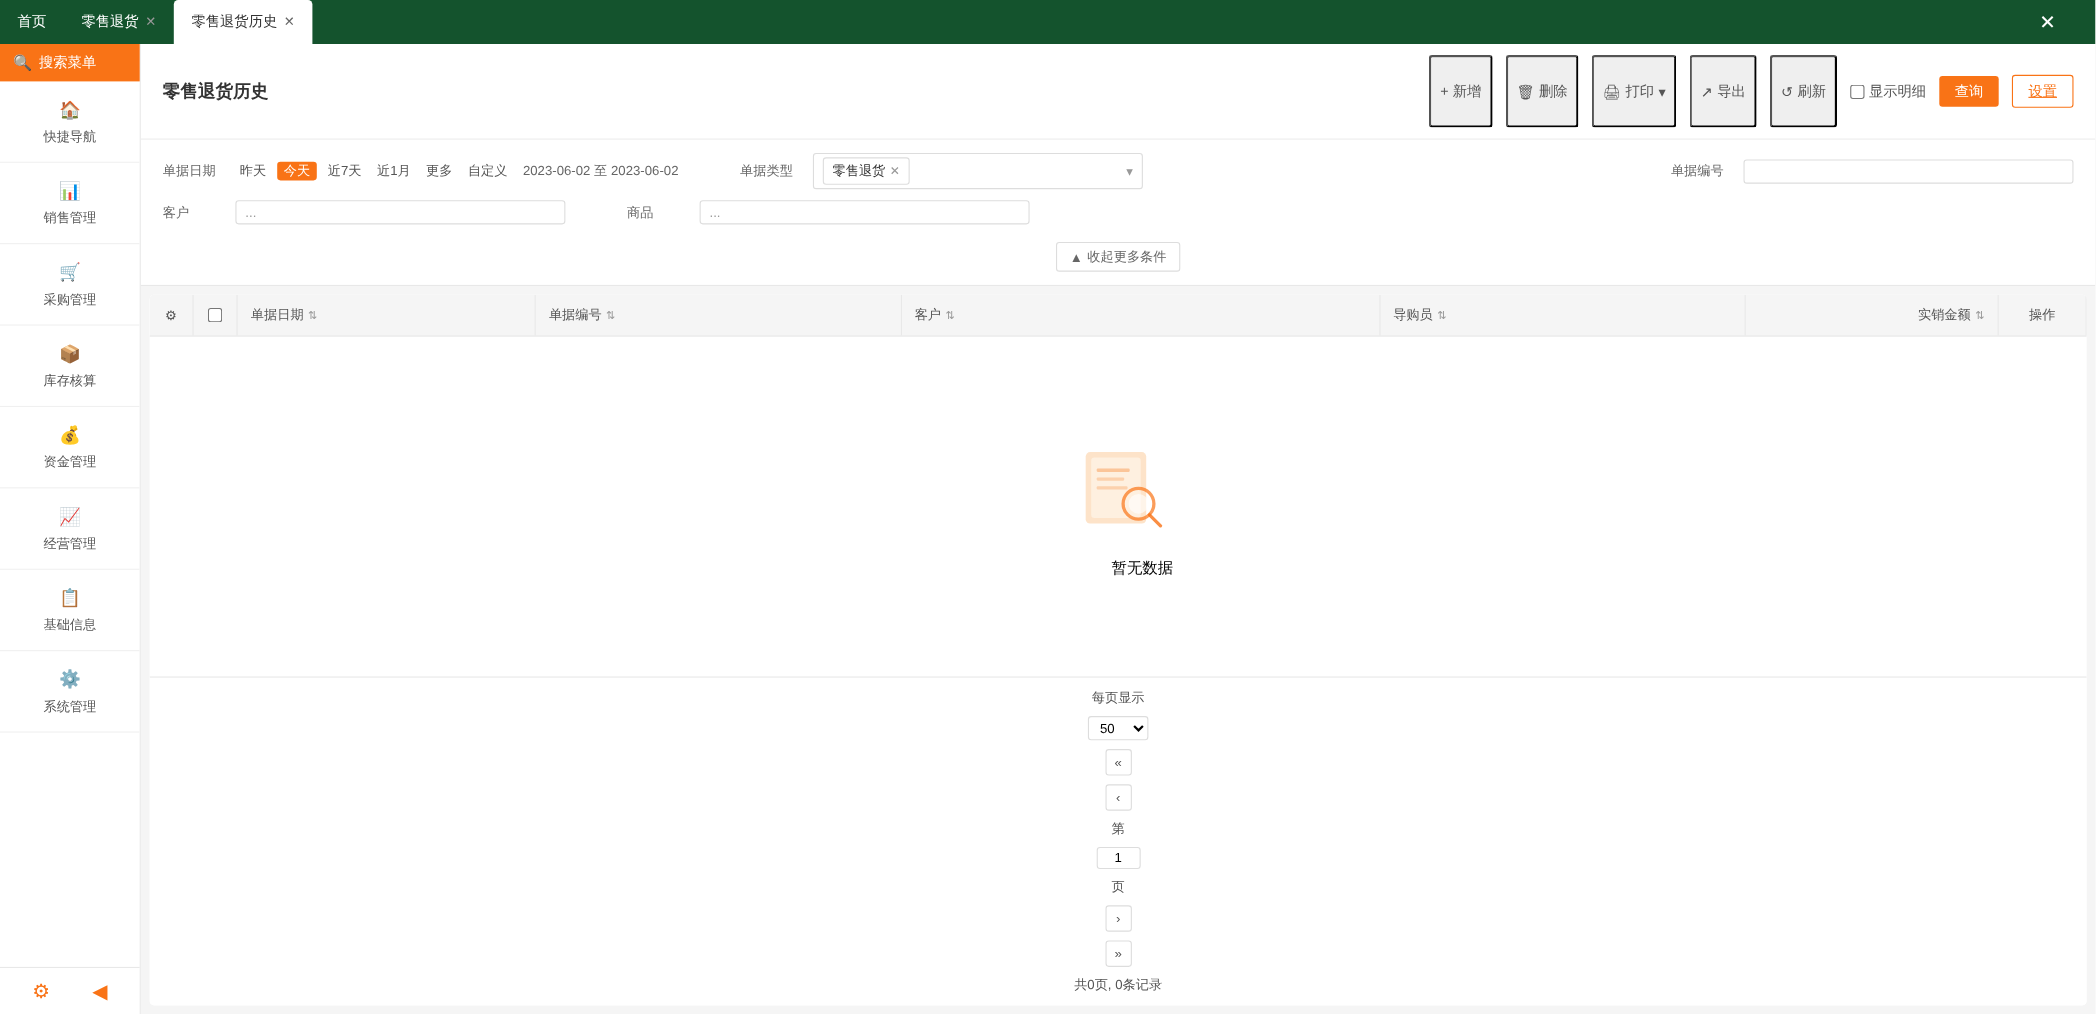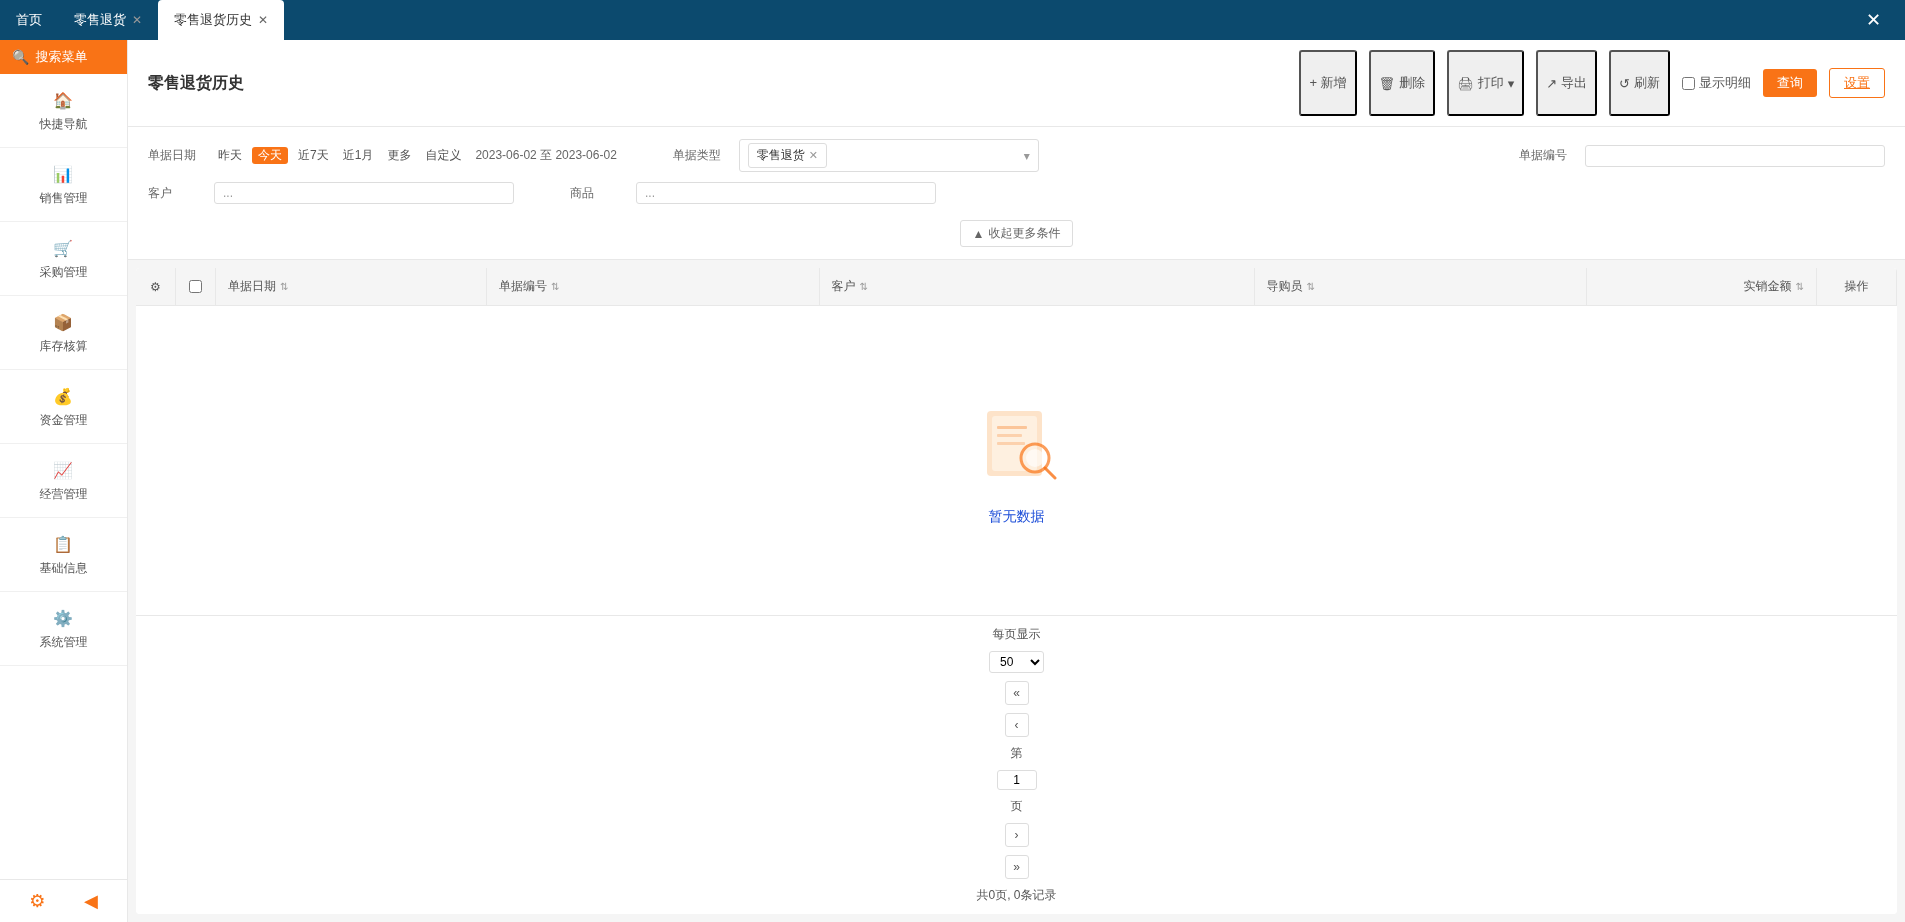--- a/index.html
+++ b/index.html
@@ -1,24 +1,24 @@
 <!DOCTYPE html>
 <html><head>
   <meta charset="utf-8">
   <style>
     * { box-sizing: border-box; margin: 0; padding: 0; font-family: 'Microsoft YaHei', Arial, sans-serif; }
     body { display: flex; flex-direction: column; height: 922px; width: 1905px; overflow: hidden; background: #f5f5f5; }
 
     
     .top-bar {
       height: 40px;
-      background: #0c4a6e;
-      display: flex;
-      align-items: center;
-      padding: 0 0 0 0;
+      background: #14532d;
+      display: flex;
+      align-items: center;
+      padding: 0 12px 0 0;
       flex-shrink: 0;
     }
     .top-bar-tabs {
       display: flex;
       align-items: center;
       flex: 1;
       height: 100%;
     }
     .tab-item {
       height: 100%;
@@ -345,23 +345,23 @@
       flex: 1;
       display: flex;
       flex-direction: column;
       align-items: center;
       justify-content: center;
       overflow: auto;
     }
     .empty-state {
       display: flex;
       flex-direction: column;
-      align-items: center;
+      align-items: flex-end;
       gap: 12px;
-      color: #1d4ed8;
+      color: #000000;
       font-size: 14px;
     }
     .empty-icon {
       width: 100px;
       height: 100px;
     }
 
     
     .pagination-bar {
       background: #fff;

